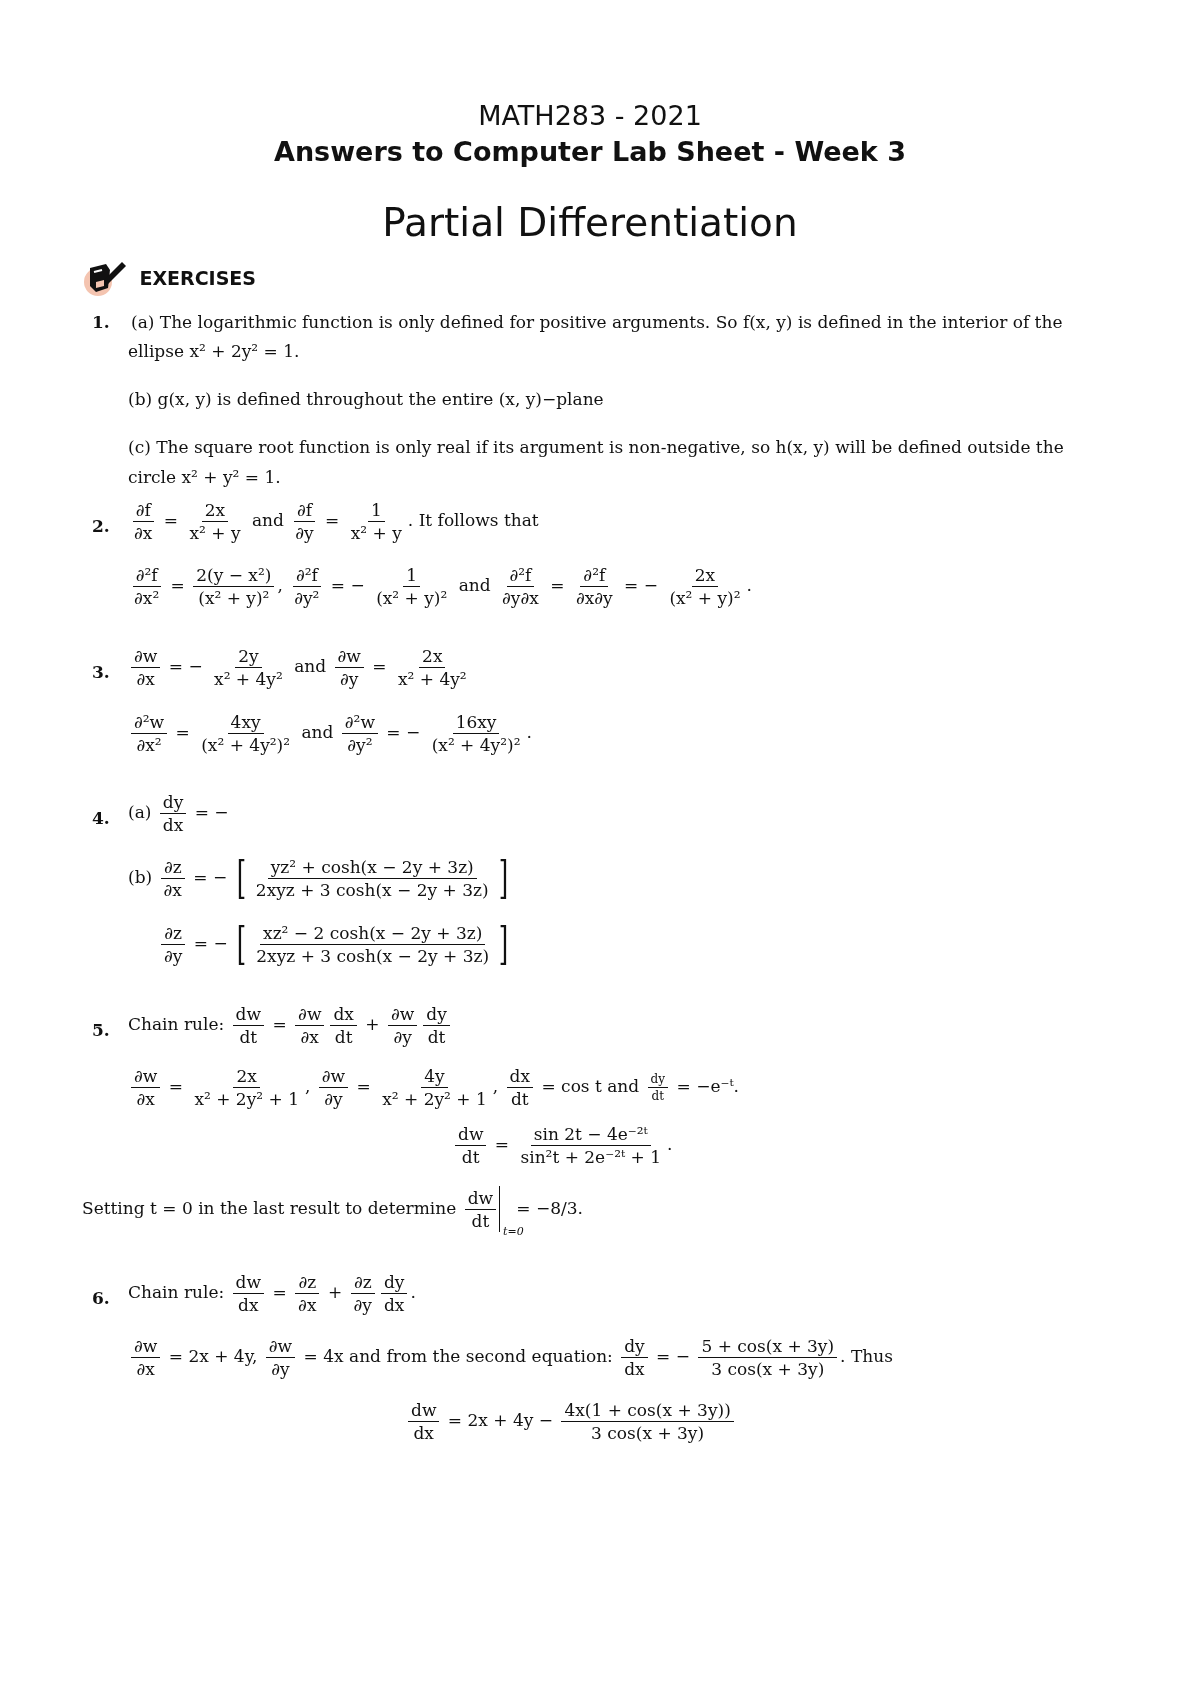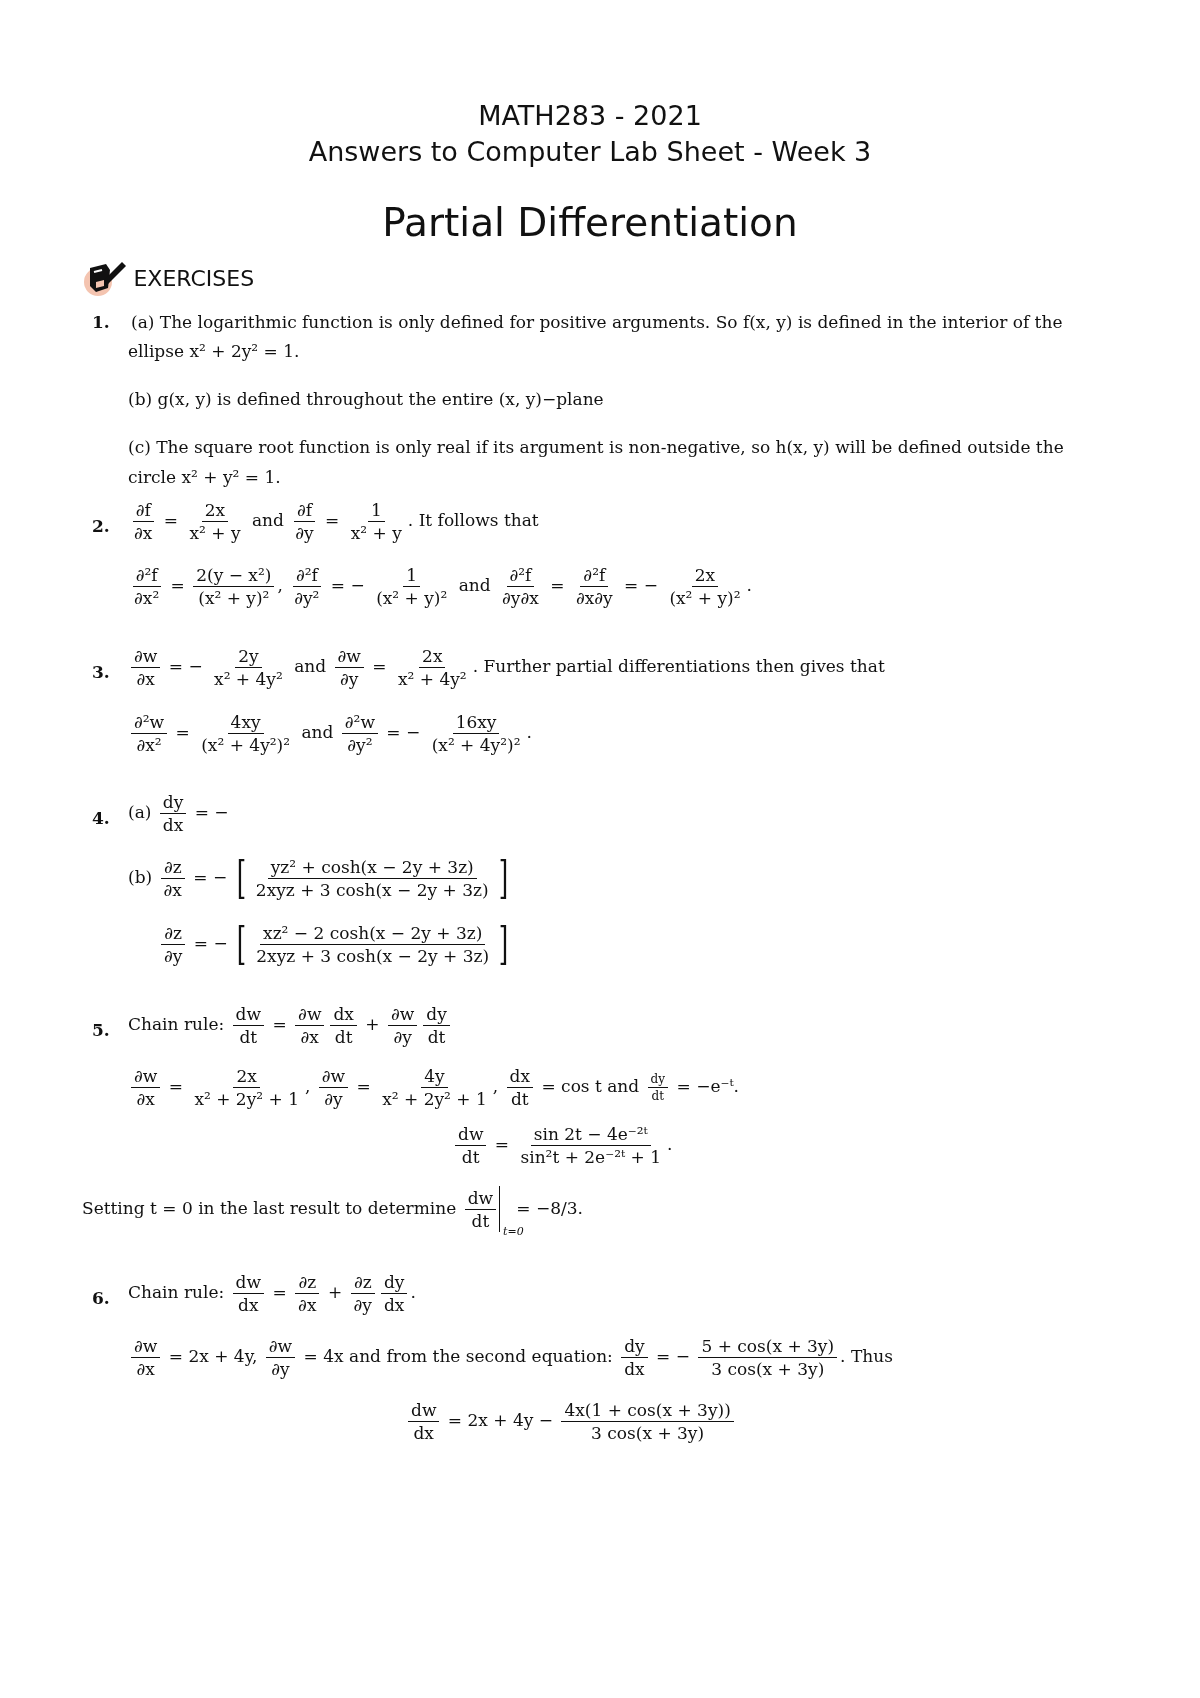--- a/index.html
+++ b/index.html
@@ -2,21 +2,21 @@
 <html><head>
 <meta charset="utf-8">
 <style>
   html,body{margin:0;padding:0;background:#fff;}
   body{width:1200px;height:1698px;position:relative;overflow:hidden;color:#111;
        font-family:"DejaVu Serif","Liberation Serif",serif;font-size:17px;}
   .sans{font-family:"DejaVu Sans","Liberation Sans",sans-serif;}
   .abs{position:absolute;white-space:nowrap;}
   .center{left:0;width:1180px;text-align:center;}
   .h1{font-family:"DejaVu Sans","Liberation Sans",sans-serif;font-size:27px;}
-  .h2{font-family:"DejaVu Sans","Liberation Sans",sans-serif;font-size:27px;}
+  .h2{font-family:"DejaVu Sans","Liberation Sans",sans-serif;font-size:27px;font-weight:bold;}
   .h3{font-family:"DejaVu Sans","Liberation Sans",sans-serif;font-size:39px;}
   .num{font-weight:bold;font-family:"DejaVu Serif",serif;}
   .frac{display:inline-flex;flex-direction:column;align-items:center;vertical-align:middle;margin:0 3px;}
   .frac>span:first-child{border-bottom:1.4px solid #111;padding:0 3px 1px;}
   .frac>span:last-child{padding:1px 3px 0;}
   .small .frac{font-size:12px;}
   .br{display:inline-block;font-size:44px;font-weight:100;vertical-align:middle;transform:scaleX(.55);line-height:1;}
   .evbar{display:inline-block;border-left:1.4px solid #111;height:46px;vertical-align:middle;margin-left:0;position:relative;}
   .evbar sub{position:absolute;left:3px;bottom:-6px;font-size:11px;font-style:italic;}
 </style>
@@ -30,21 +30,21 @@
 <div class="abs" style="left:84px;top:258px;">
   <span style="display:inline-block;vertical-align:middle;width:44px;height:40px;position:relative;">
     <svg width="44" height="40" viewBox="0 0 44 40">
       <circle cx="14" cy="24" r="14" fill="#f4c4b0"></circle>
       <path d="M6 10 L22 6 L26 12 L24 30 L12 34 L6 28 Z" fill="#111"></path>
       <path d="M20 22 L38 4 L42 8 L24 26 Z" fill="#111"></path>
       <path d="M10 14 L18 12" stroke="#fff" stroke-width="2"></path>
       <path d="M12 24 L20 22 L20 28 L12 30 Z" fill="#f4c4b0"></path>
     </svg>
   </span>
-  <span class="sans" style="font-size:22px;font-weight:normal;margin-left:0;vertical-align:middle;">EXERCISES</span>
+  <span class="sans" style="font-size:19px;font-weight:bold;margin-left:6px;vertical-align:middle;">EXERCISES</span>
 </div>
 
 <div class="abs num" style="left:92px;top:312px;">1.</div>
 <div class="abs" style="left:131px;top:312px;">(a) The logarithmic function is only defined for positive arguments. So f(x, y) is defined in the interior of the</div>
 <div class="abs" style="left:128px;top:341px;">ellipse x² + 2y² = 1.</div>
 <div class="abs" style="left:128px;top:389px;">(b)  g(x, y) is defined throughout the entire (x, y)−plane</div>
 <div class="abs" style="left:128px;top:437px;">(c) The square root function is only real if its argument is non-negative, so h(x, y) will be defined outside the</div>
 <div class="abs" style="left:128px;top:467px;">circle x² + y² = 1.</div>
 
 <div class="abs num" style="left:92px;top:516px;">2.</div>
@@ -110,21 +110,21 @@
       <span>x² + 4y²</span>
     </span>
   <span>and</span>
   <span class="frac">
       <span>∂w</span>
       <span>∂y</span>
     </span> =
   <span class="frac">
       <span>2x</span>
       <span>x² + 4y²</span>
-    </span><span>. Further partial differentiations then gives that</span>
+    </span>
 </div>
 <div class="abs" style="left:128px;top:712px;">
   <span class="frac">
       <span>∂²w</span>
       <span>∂x²</span>
     </span> =
   <span class="frac">
       <span>4xy</span>
       <span>(x² + 4y²)²</span>
     </span>

